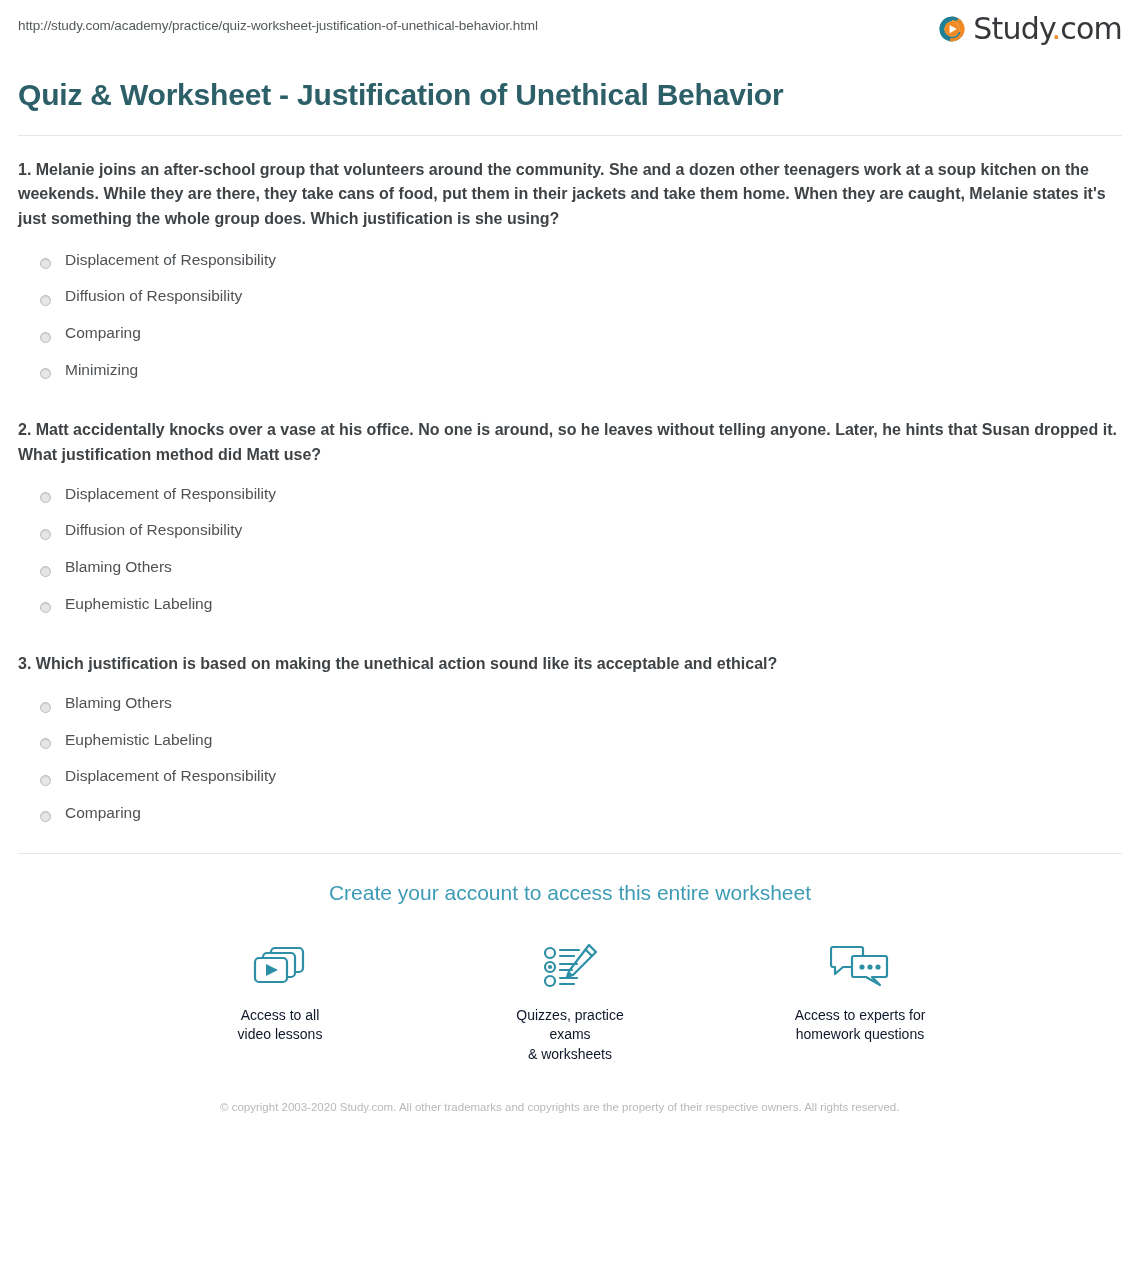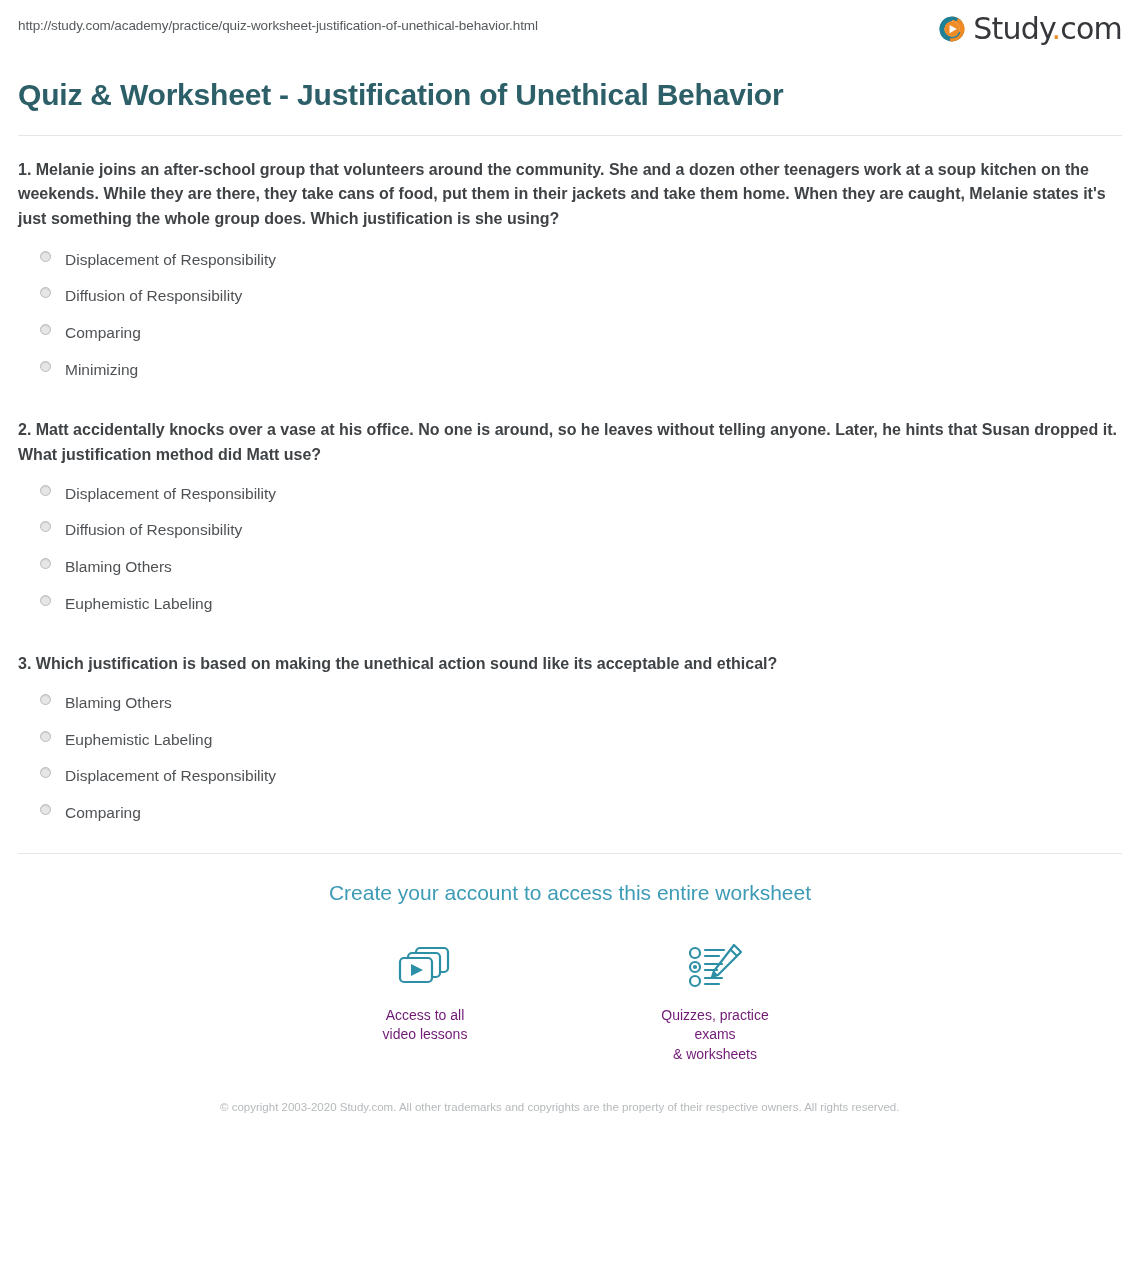--- a/index.html
+++ b/index.html
@@ -92,21 +92,21 @@
     line-height: 1.55;
     margin: 0 0 8px 0;
   }
   .options {
     list-style: none;
     margin: 0;
     padding: 0;
   }
   .option {
     display: flex;
-    align-items: flex-start;
+    align-items: flex-end;
     padding: 9px 0 9px 22px;
     cursor: pointer;
   }
   .radio {
     width: 11px;
     height: 11px;
     border-radius: 50%;
     background: #e6e6e6;
     border: 1px solid #b9bcbe;
     box-shadow: inset 0 1px 1px rgba(0,0,0,0.10);
@@ -158,21 +158,21 @@
   }
   .feature-icon {
     height: 54px;
     display: flex;
     align-items: center;
     justify-content: center;
   }
   .feature-label {
     margin-top: 12px;
     font-size: 14px;
-    color: #701a75;
+    color: #0f172a;
     line-height: 1.42;
     white-space: pre-line;
   }
 
   
   .copyright {
     margin: 34px auto 0 auto;
     width: 700px;
     font-size: 11.5px;
     color: #b6b9bb;
@@ -312,19 +312,32 @@
             <line x1="19" y1="41" x2="33" y2="41" stroke="#2d8fa5" stroke-width="2.2" stroke-linecap="round"></line>
             <path d="M48 2 L55 9 L32 32 L26 34 L28 28 Z" fill="none" stroke="#2d8fa5" stroke-width="2.2" stroke-linejoin="round"></path>
             <line x1="44" y1="6" x2="51" y2="13" stroke="#2d8fa5" stroke-width="2.2"></line>
             <path d="M28 28 L32 32 L26 34 Z" fill="#2d8fa5"></path>
           </svg>
         </div>
         <div class="feature-label">Quizzes, practice exams
 &amp; worksheets</div>
       </div>
 
+      <div class="feature">
+        <div class="feature-icon">
+          <svg width="60" height="48" viewBox="0 0 60 48" aria-hidden="true">
+            <path d="M3 4 h28 a2 2 0 0 1 2 2 v16 a2 2 0 0 1 -2 2 h-18 l-8 7 v-7 h-2 a2 2 0 0 1 -2 -2 v-16 a2 2 0 0 1 2 -2 z" fill="#ffffff" stroke="#2d8fa5" stroke-width="2.2" stroke-linejoin="round"></path>
+            <path d="M24 13 h31 a2 2 0 0 1 2 2 v17 a2 2 0 0 1 -2 2 h-13 l8 8 l-14 -8 h-12 a2 2 0 0 1 -2 -2 v-17 a2 2 0 0 1 2 -2 z" fill="#ffffff" stroke="#2d8fa5" stroke-width="2.2" stroke-linejoin="round"></path>
+            <circle cx="32" cy="24" r="2.6" fill="#2d8fa5"></circle>
+            <circle cx="40" cy="24" r="2.6" fill="#2d8fa5"></circle>
+            <circle cx="48" cy="24" r="2.6" fill="#2d8fa5"></circle>
+          </svg>
+        </div>
+        <div class="feature-label">Access to experts for
+homework questions</div>
+      </div>
 
     </div>
   </div>
 
   <div class="copyright">© copyright 2003-2020 Study.com. All other trademarks and copyrights are the property of their respective owners. All rights reserved.</div>
 
 </div>
 
 </body></html>

